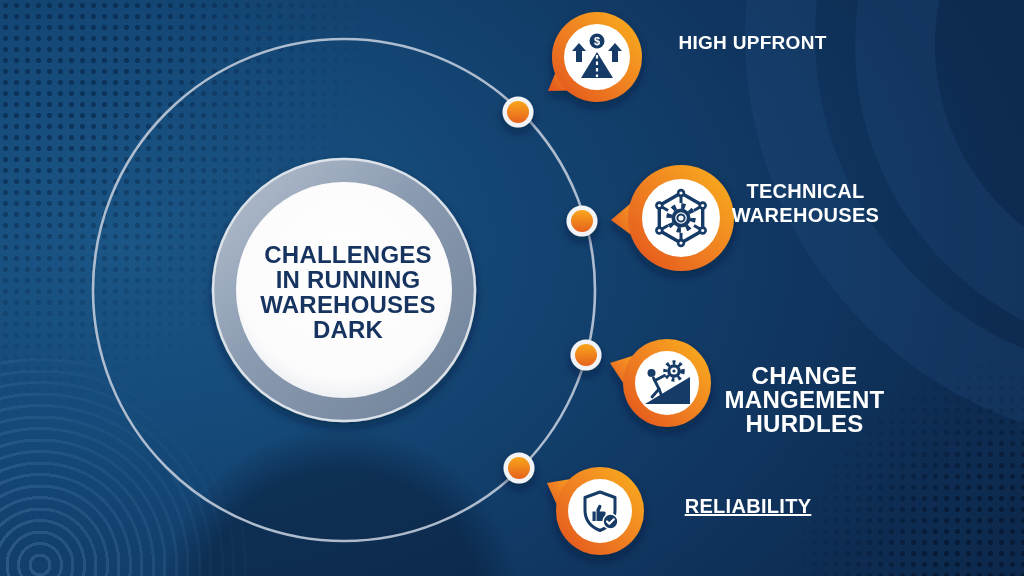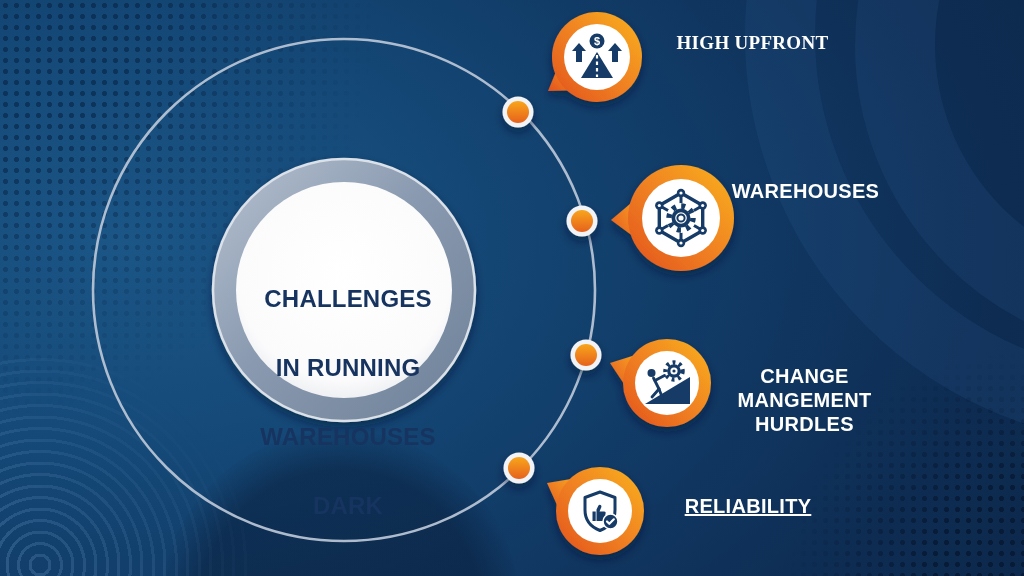--- a/index.html
+++ b/index.html
@@ -21,27 +21,27 @@
   .arc-tr.outer{width:680px;height:680px;border-width:70px;left:745px;top:-375px;}
   .ripples{position:absolute;left:-170px;top:355px;width:420px;height:420px;border-radius:50%;
     background:repeating-radial-gradient(circle at center, transparent 0 8.5px, rgba(128,172,218,0.30) 8.5px 11.5px);
     -webkit-mask-image:linear-gradient(45deg,#000 35%,transparent 85%);
     mask-image:linear-gradient(45deg,#000 35%,transparent 85%);}
   .blob-bc{position:absolute;left:160px;top:430px;width:360px;height:360px;border-radius:50%;
     background:radial-gradient(circle, rgba(8,24,50,0.45) 0 55%, rgba(8,24,50,0) 72%);}
   svg.overlay{position:absolute;left:0;top:0;}
   .label{position:absolute;color:#ffffff;font-weight:bold;text-align:center;letter-spacing:0.3px;}
   .label span{display:block;}
-  .label-1{left:645px;top:31px;width:215px;font-size:19px;line-height:23px;font-family:Liberation Serif, serif;}
+  .label-1{left:645px;top:31px;width:215px;font-size:19px;line-height:23px;}
   .label-2{left:698px;top:179px;width:215px;font-size:20px;line-height:24px;}
-  .label-3{left:692px;top:364px;width:225px;font-size:20px;line-height:24px;}
+  .label-3{left:692px;top:364px;width:225px;font-size:24px;line-height:24px;}
   .label-4{left:642px;top:494px;width:212px;font-size:20px;line-height:24px;text-decoration:underline;}
   .center-title{position:absolute;left:234px;top:242px;width:228px;text-align:center;
     color:#16345f;font-weight:bold;font-size:24px;line-height:25px;letter-spacing:0.2px;}
-  .center-title span{display:block;margin-top:44px;}
+  .center-title span{display:block;}
 </style>
 </head>
 <body>
 
 <div class="stage">
   <div class="dots-tl"></div>
   <div class="dots-br"></div>
   <div class="arc-tr inner"></div>
   <div class="arc-tr outer"></div>
   <div class="ripples"></div>
@@ -193,20 +193,21 @@
     <span>CHALLENGES</span>
     <span>IN RUNNING</span>
     <span>WAREHOUSES</span>
     <span>DARK</span>
   </div>
 
   <div class="label label-1">
     <span>HIGH UPFRONT</span>
   </div>
   <div class="label label-2">
+    <span>TECHNICAL</span>
     <span>WAREHOUSES</span>
   </div>
   <div class="label label-3">
     <span>CHANGE</span>
     <span>MANGEMENT</span>
     <span>HURDLES</span>
   </div>
   <div class="label label-4">
     <span>RELIABILITY</span>
   </div>

